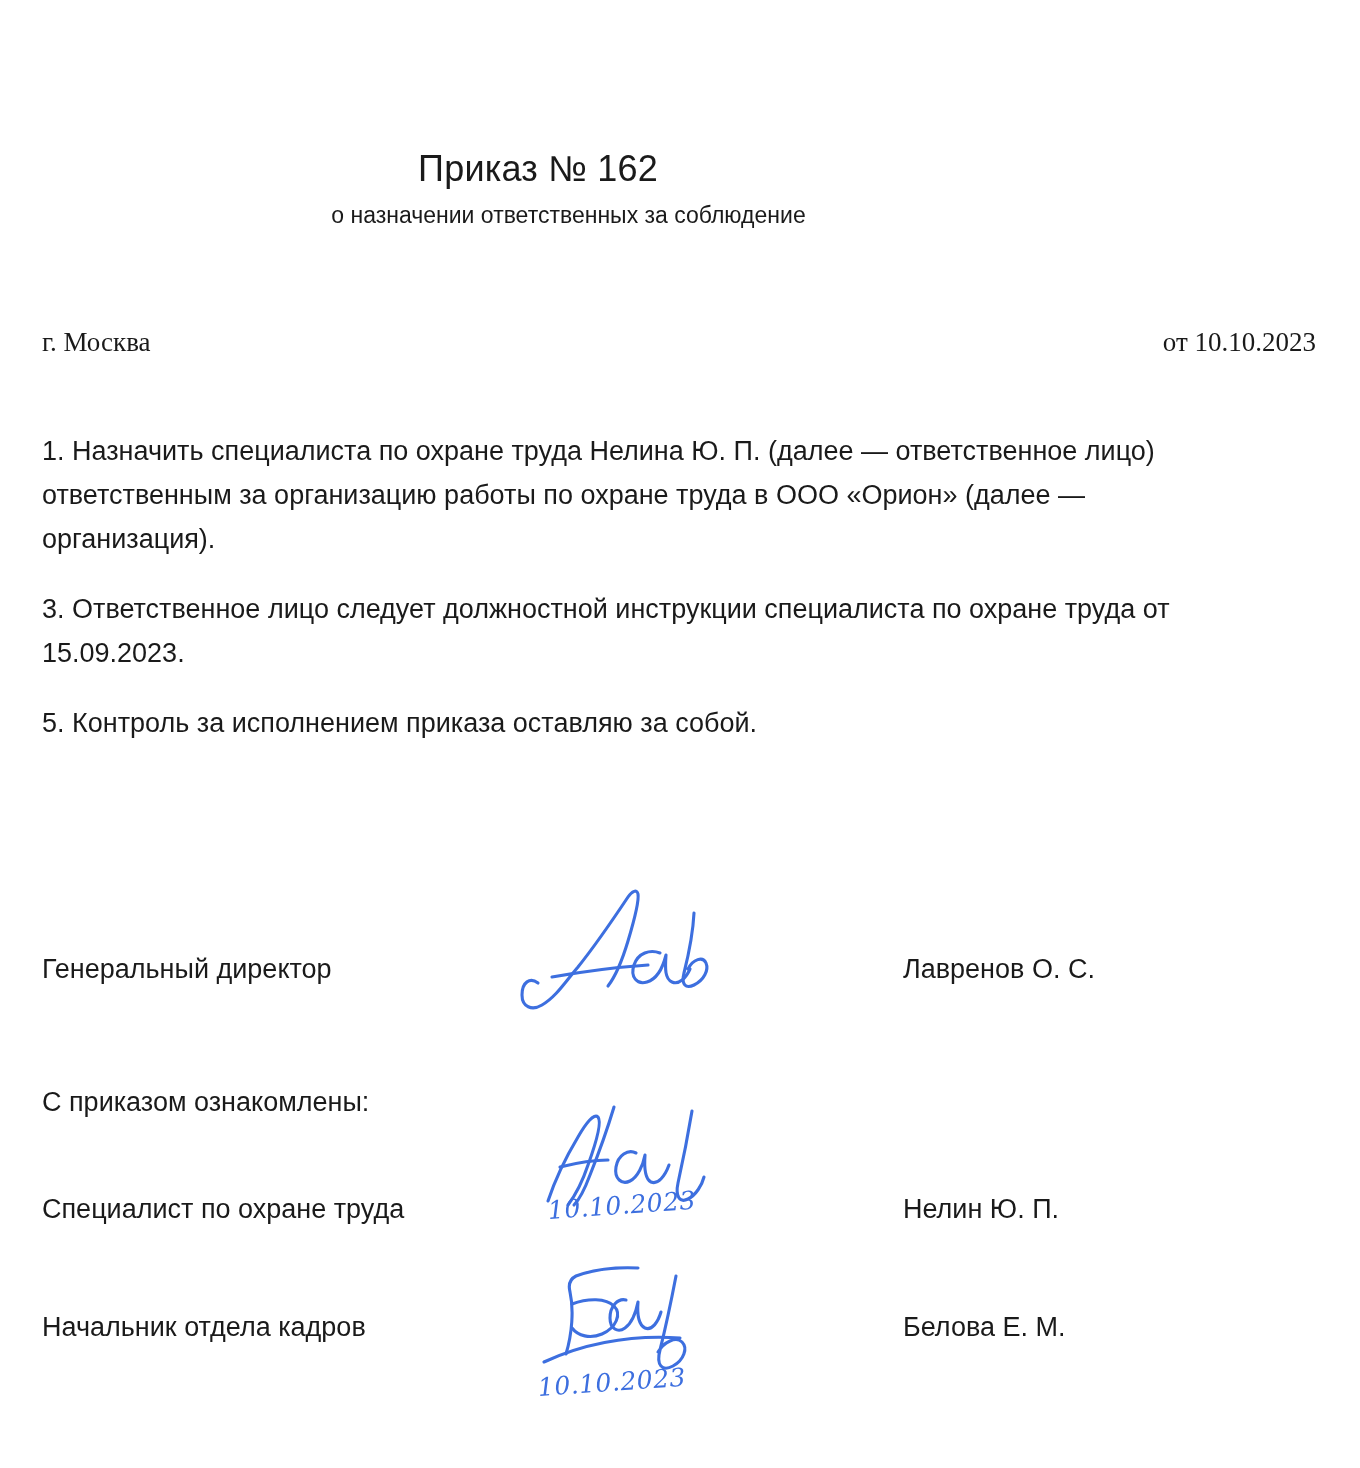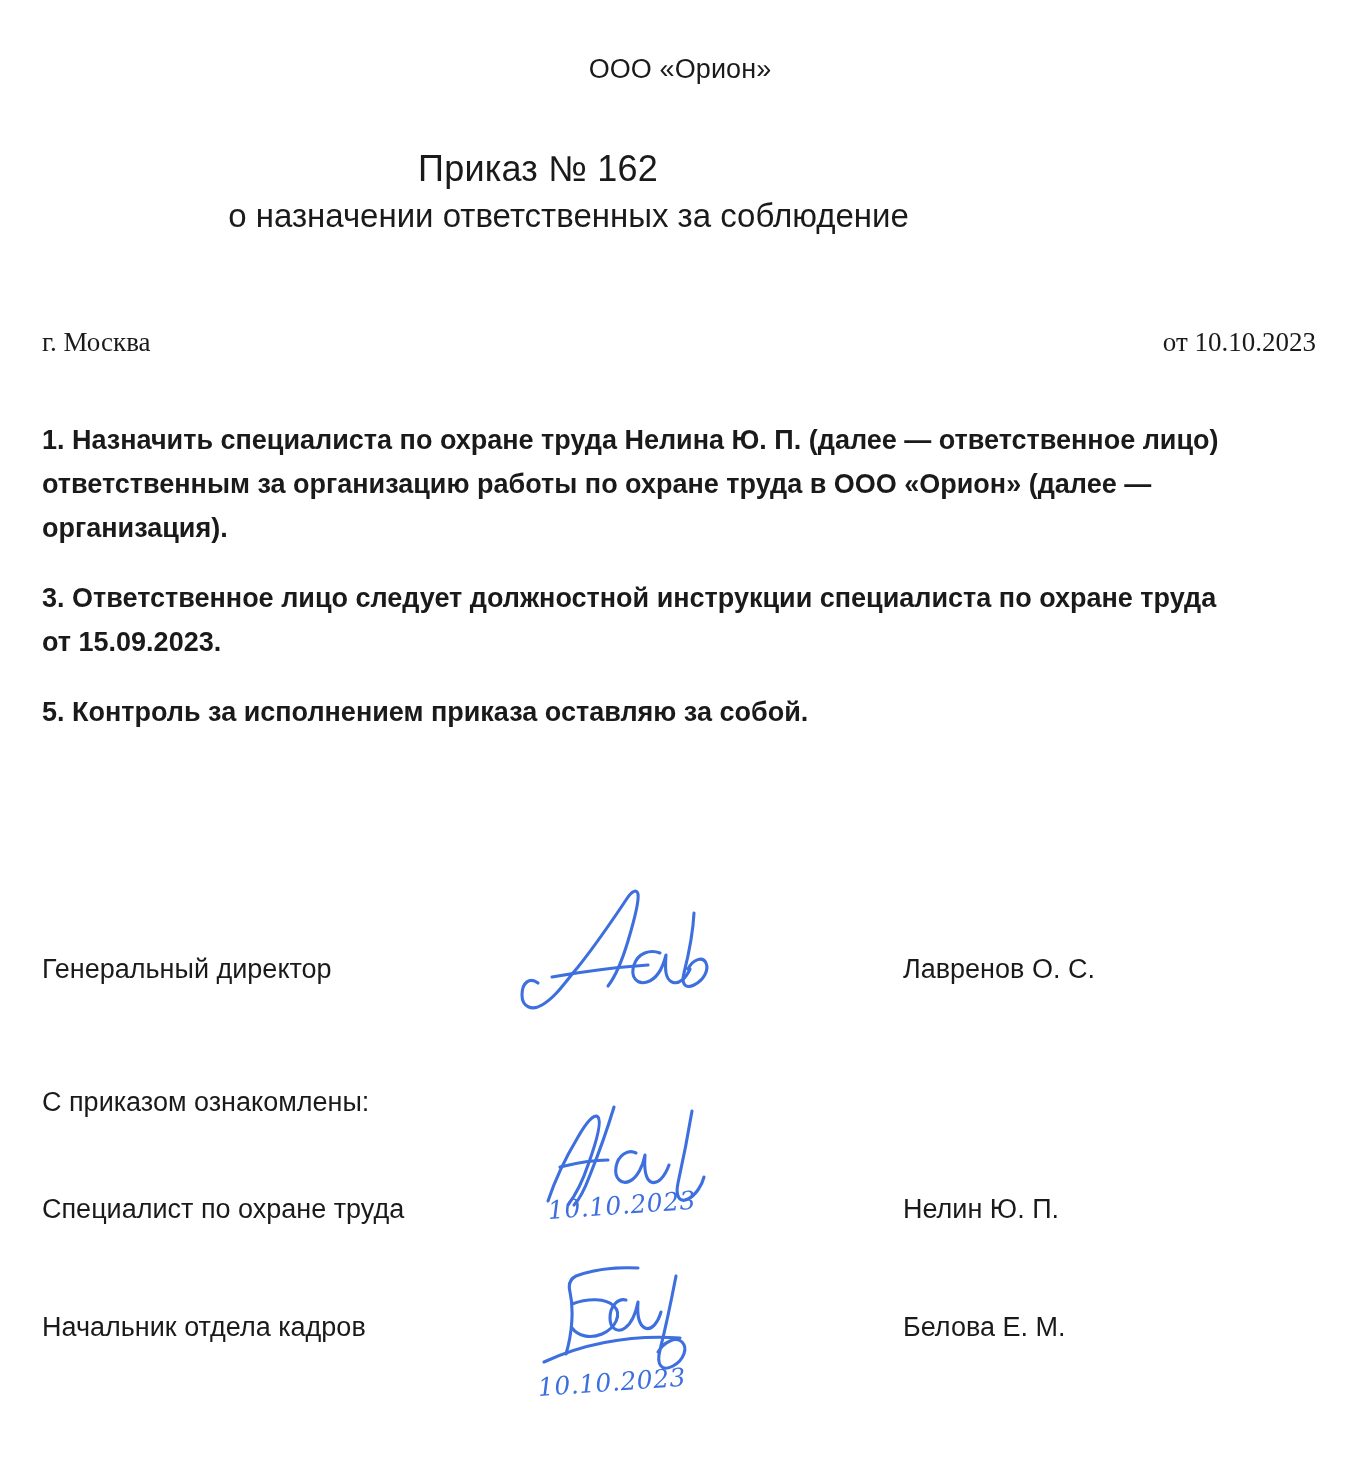--- a/index.html
+++ b/index.html
@@ -42,21 +42,21 @@
     font-size: 36px;
     line-height: 44px;
     letter-spacing: 0.2px;
   }
   .doc-subtitle {
     position: absolute;
     top: 198px;
     left: 0;
     width: 1137px;
     text-align: center;
-    font-size: 33px;
+    font-size: 23px;
     line-height: 35px;
   }
   .doc-subtitle div { white-space: nowrap; }
 
   
   .placedate {
     position: absolute;
     top: 325px;
     left: 42px;
     width: 1274px;
@@ -71,22 +71,21 @@
   
   .body-block {
     position: absolute;
     top: 418px;
     left: 42px;
     width: 1180px;
     font-size: 27px;
     line-height: 44px;
   }
   .body-block p {
-    margin: 0 0 26px 0;
-    font-weight: bold;
+    margin: 11px 0 26px 0;
   }
   .body-block p:last-child { margin-bottom: 0; }
 
   
   .sig-row {
     position: absolute;
     left: 42px;
     width: 1274px;
     font-size: 27px;
     line-height: 34px;
@@ -133,21 +132,20 @@
     transform: rotate(-4deg);
     transform-origin: left center;
     white-space: nowrap;
   }
 </style>
 </head>
 <body>
 
 <div class="page">
 
-  <div class="org-line">ООО «Орион»</div>
 
   <div class="doc-title">Приказ № 162</div>
 
   <div class="doc-subtitle">
     <div>о назначении ответственных за соблюдение</div>
   </div>
 
   <div class="placedate">
     <span>г. Москва</span>
     <span>от 10.10.2023</span>

